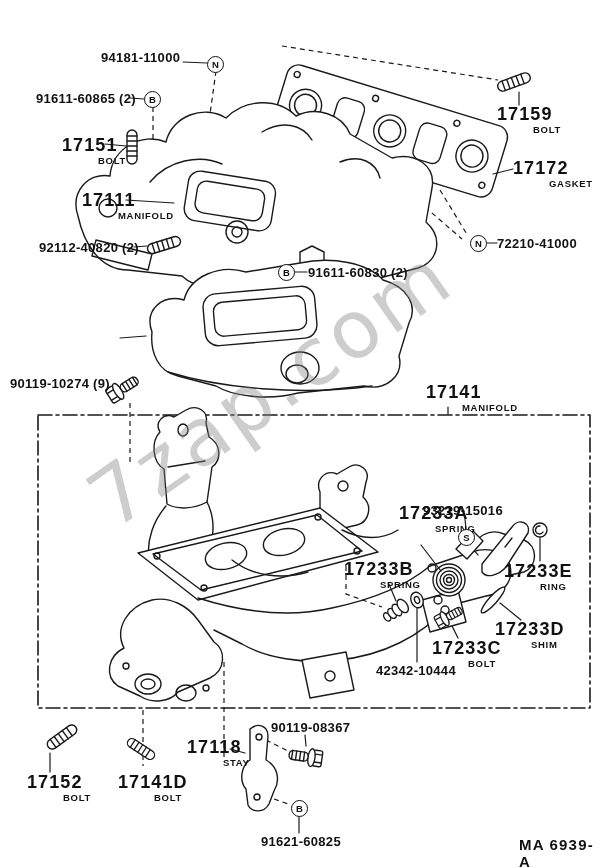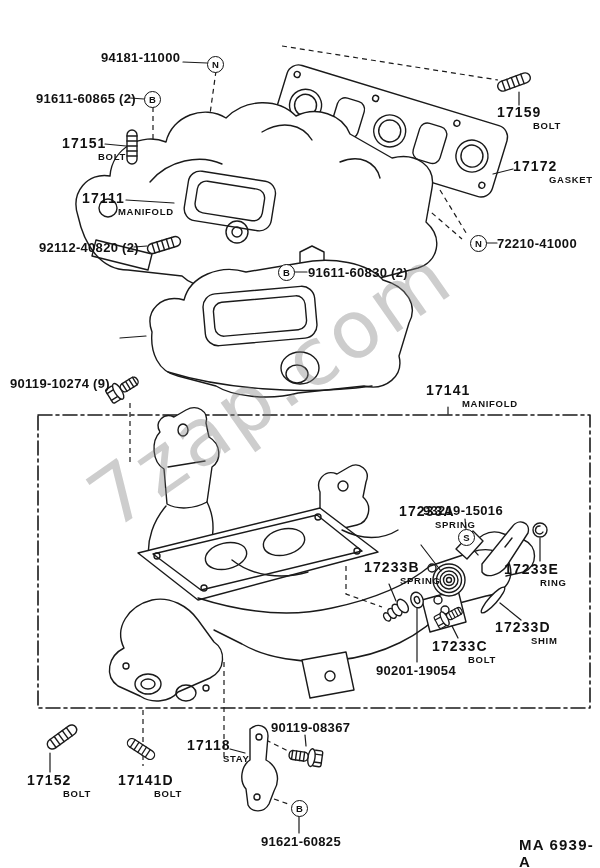--- a/index.html
+++ b/index.html
@@ -6,21 +6,21 @@
   body{width:600px;height:868px;position:relative;background:#fff;overflow:hidden;
        font-family:"Liberation Sans",sans-serif;}
   .stage{position:absolute;inset:0;width:600px;height:868px;}
   svg.art{position:absolute;left:0;top:0;z-index:1;}
   .watermark{position:absolute;left:98px;top:462px;z-index:4;
      font-family:"DejaVu Sans",sans-serif;font-size:80px;font-weight:400;
      color:rgba(130,130,130,0.40);letter-spacing:4px;white-space:nowrap;
      transform:rotate(-35deg);transform-origin:0 50%;pointer-events:none;}
   .plabel{position:absolute;z-index:3;color:#111;white-space:nowrap;line-height:1.04;
      font-weight:700;font-size:13px;letter-spacing:.3px;}
-  .plabel.big .num{font-size:14px;letter-spacing:1.1px;}
+  .plabel.big .num{font-size:18px;letter-spacing:1.1px;}
   .plabel .sub{display:block;font-size:9.5px;letter-spacing:.7px;margin-top:1px;margin-left:36px;}
   .marker{position:absolute;z-index:3;width:15px;height:15px;border:1.6px solid #111;
      border-radius:50%;background:#fff;display:flex;align-items:center;justify-content:center;
      font-size:9.5px;font-weight:700;color:#111;line-height:1;}
   .note-block{position:absolute;z-index:3;color:#111;font-weight:700;font-size:13.5px;
      letter-spacing:.4px;line-height:1.2;}
   .note-block span{display:block;}
   .doccode{position:absolute;left:519px;top:836px;z-index:3;color:#111;
      font-weight:700;font-size:15px;letter-spacing:1.2px;}
 </style>
@@ -239,25 +239,25 @@
 <div class="plabel big" style="left:82px;top:191px"><span class="num">17111</span><span class="sub">MANIFOLD</span></div>
 <div class="plabel" style="left:39px;top:241px"><span class="num">92112-40820 (2)</span></div>
 <div class="plabel big" style="left:497px;top:105px"><span class="num">17159</span><span class="sub">BOLT</span></div>
 <div class="plabel big" style="left:513px;top:159px"><span class="num">17172</span><span class="sub">GASKET</span></div>
 <div class="plabel" style="left:497px;top:237px"><span class="num">72210-41000</span></div>
 <div class="plabel" style="left:308px;top:266px"><span class="num">91611-60830 (2)</span></div>
 <div class="plabel" style="left:10px;top:377px"><span class="num">90119-10274 (9)</span></div>
 <div class="plabel big" style="left:426px;top:383px"><span class="num">17141</span><span class="sub">MANIFOLD</span></div>
 <div class="plabel" style="left:423px;top:504px"><span class="num">93219-15016</span></div>
 <div class="plabel big" style="left:399px;top:504px"><span class="num">17233A</span><span class="sub">SPRING</span></div>
-<div class="plabel big" style="left:364px;top:560px"><span class="num">17233B</span><span class="sub">SPRING</span></div>
+<div class="plabel big" style="left:344px;top:560px"><span class="num">17233B</span><span class="sub">SPRING</span></div>
 <div class="plabel big" style="left:504px;top:562px"><span class="num">17233E</span><span class="sub">RING</span></div>
 <div class="plabel big" style="left:495px;top:620px"><span class="num">17233D</span><span class="sub">SHIM</span></div>
 <div class="plabel big" style="left:432px;top:639px"><span class="num">17233C</span><span class="sub">BOLT</span></div>
-<div class="plabel" style="left:376px;top:664px"><span class="num">90201-19054</span></div>
+<div class="plabel" style="left:376px;top:664px"><span class="num">42342-10444</span></div>
 <div class="plabel big" style="left:27px;top:773px"><span class="num">17152</span><span class="sub">BOLT</span></div>
 <div class="plabel big" style="left:118px;top:773px"><span class="num">17141D</span><span class="sub">BOLT</span></div>
 <div class="plabel big" style="left:187px;top:738px"><span class="num">17118</span><span class="sub">STAY</span></div>
 <div class="plabel" style="left:271px;top:721px"><span class="num">90119-08367</span></div>
 <div class="plabel" style="left:261px;top:835px"><span class="num">91621-60825</span></div>
 
 <div class="marker" style="left:207px;top:56px">
       <span>N</span>
     </div>
 <div class="marker" style="left:144px;top:91px">

